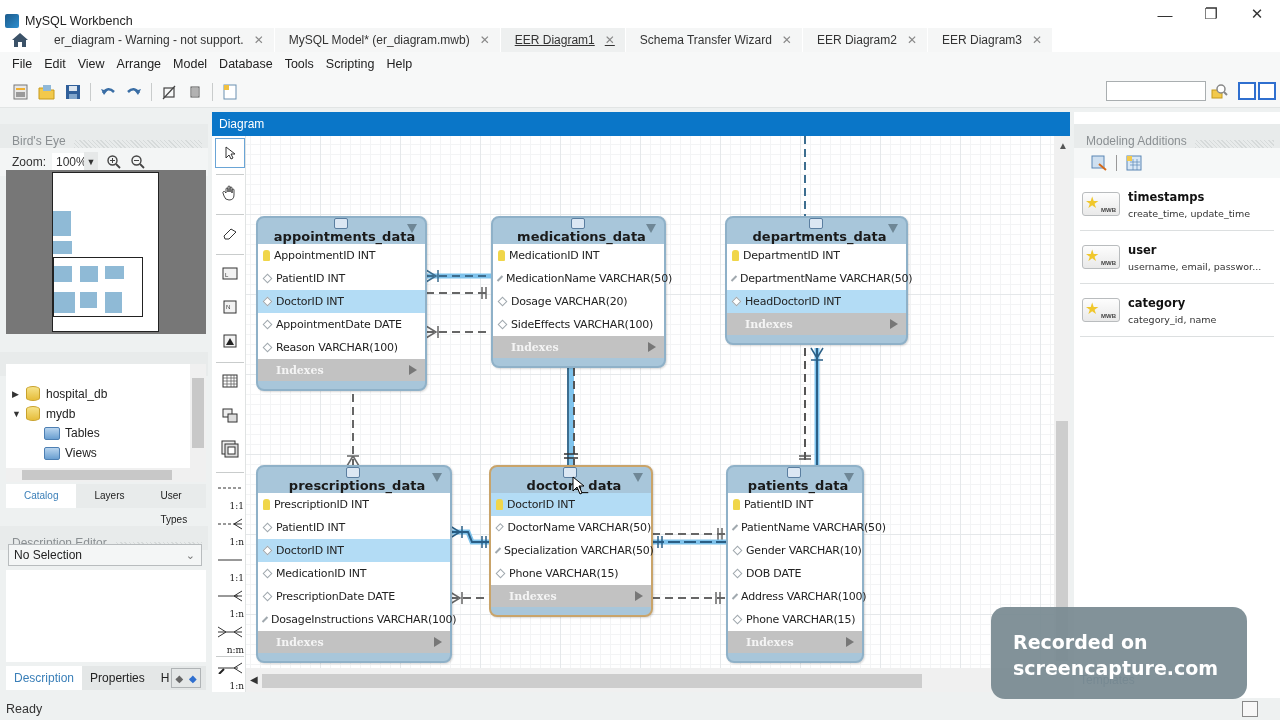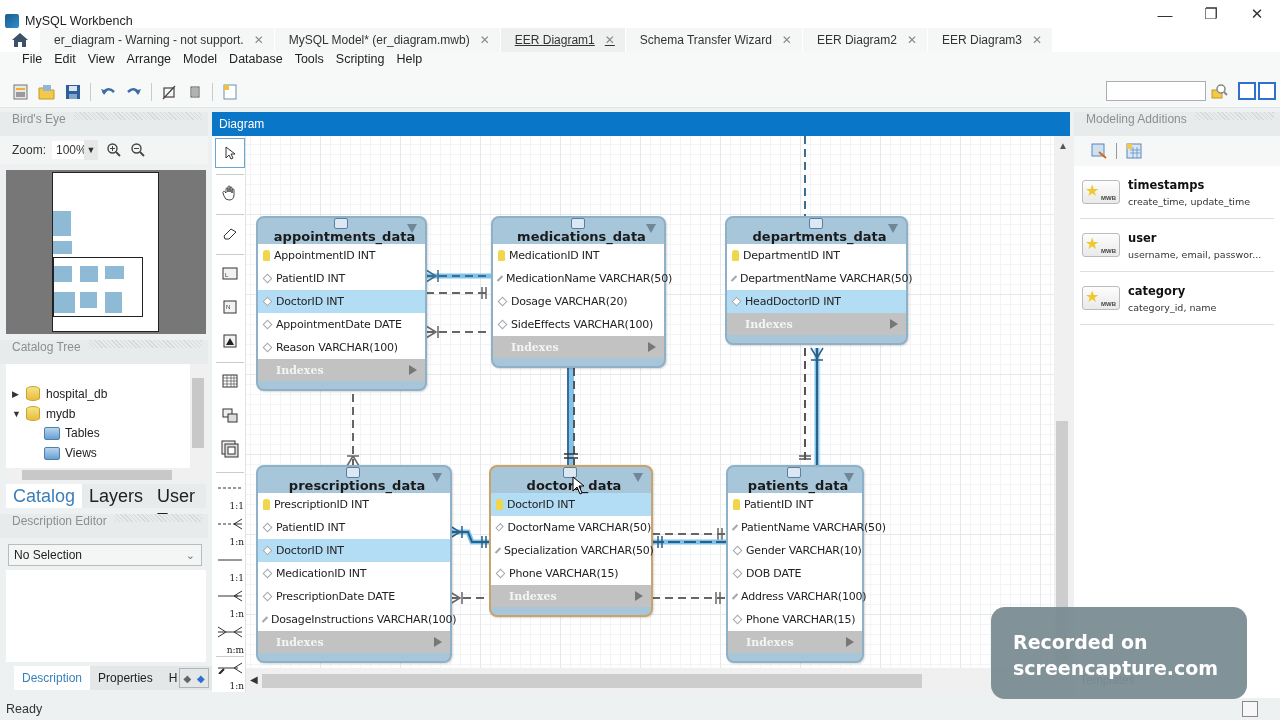--- a/index.html
+++ b/index.html
@@ -14,34 +14,34 @@
     .win-btn { width: 46px; height: 28px; display: flex; align-items: center; justify-content: center; font-size: 15px; color: #333; }
 
     
     .tabbar { position: absolute; left: 0; top: 28px; width: 1280px; height: 24px; background: #fff; display: flex; align-items: center; }
     .home-tab { width: 40px; height: 24px; display: flex; align-items: center; justify-content: center; }
     .doc-tab { height: 24px; display: flex; align-items: center; padding: 0 10px 0 14px; font-size: 12px; color: #333; background: #f5f6f6; border-right: 1px solid #fff; }
     .doc-tab.active { background: #eef0f0; text-decoration: underline; }
     .doc-tab .close { margin-left: 10px; color: #888; font-size: 12px; }
 
     
-    .menubar { position: absolute; left: 0; top: 52px; width: 1280px; height: 24px; background: #f7f8f8; display: flex; padding-left: 16px; }
+    .menubar { position: absolute; left: 0; top: 52px; width: 1280px; height: 24px; background: #f7f8f8; display: flex; align-items: center; padding-left: 6px; }
     .menu-item { padding: 0 6px; font-size: 12.5px; color: #222; }
 
     
     .toolbar { position: absolute; left: 0; top: 76px; width: 1280px; height: 32px; background: #f7f8f8; display: flex; align-items: center; padding-left: 10px; border-bottom: 1px solid #e2e5e5; }
     .tb-btn { width: 22px; height: 22px; margin-right: 4px; display: flex; align-items: center; justify-content: center; }
     .tb-sep { width: 1px; height: 18px; background: #c9cccc; margin: 0 6px 0 2px; }
     .tb-search { position: absolute; right: 74px; top: 5px; width: 100px; height: 20px; border: 1px solid #a9aeb0; background: #fff; }
     .tb-search-icon { position: absolute; right: 52px; top: 6px; width: 18px; height: 18px; }
     .tb-panel-toggle { position: absolute; top: 6px; width: 18px; height: 18px; border: 2px solid #2f6fcf; background: #fff; }
 
     
     .left { position: absolute; left: 0; top: 112px; width: 208px; height: 586px; background: #eef1f1; }
-    .panel-header { height: 24px; display: flex; align-items: flex-start; padding-left: 12px; font-size: 12px; color: #8a8f92; background: #e8ebeb; position: relative; overflow: hidden; }
+    .panel-header { height: 24px; display: flex; align-items: flex-end; padding-left: 12px; font-size: 12px; color: #8a8f92; background: #e8ebeb; position: relative; overflow: hidden; margin-top: 12px; }
     .panel-header .hatch { flex: 1; height: 8px; margin: 0 6px 0 8px; background-image: repeating-linear-gradient(45deg,#d6dada 0 1px,transparent 1px 3px); }
     .zoom-row { height: 28px; display: flex; align-items: center; padding-left: 12px; background: #f3f5f5; font-size: 12px; color: #333; }
     .zoom-val { margin-left: 6px; background: #fff; padding: 2px 4px; width: 32px; }
     .zoom-dd { width: 14px; height: 20px; background: #e6e8e8; display: flex; align-items: center; justify-content: center; font-size: 9px; }
     .zoom-ico { margin-left: 8px; width: 16px; height: 16px; }
     .birds-eye { position: absolute; left: 6px; top: 58px; width: 200px; height: 164px; background: #777; }
     .be-page { position: absolute; left: 46px; top: 2px; width: 107px; height: 160px; background: #fff; border: 1px solid #222; }
     .be-block { position: absolute; background: #8fbad6; }
     .be-view { position: absolute; left: 0; top: 84px; width: 90px; height: 60px; border: 1px solid #222; }
 
@@ -49,27 +49,27 @@
     .tree-item { position: absolute; display: flex; align-items: center; font-size: 12px; color: #222; }
     .tree-arrow { width: 10px; font-size: 9px; color: #333; }
     .db-icon { width: 14px; height: 15px; margin: 0 6px 0 4px; border-radius: 7px/3px; background: linear-gradient(#f6e38a,#e6bd3a); border: 1px solid #c9a22c; }
     .folder-icon { width: 16px; height: 13px; margin-right: 5px; background: linear-gradient(#b8d4ee,#6a9fd1); border: 1px solid #4d7fb3; border-radius: 2px; }
     .vscroll { position: absolute; right: 0; top: 0; width: 16px; height: 104px; background: #f0f0f0; }
     .vscroll .thumb { position: absolute; left: 2px; top: 14px; width: 12px; height: 70px; background: #c8c8c8; }
     .hscroll { position: absolute; left: 0; bottom: 0; width: 200px; height: 14px; background: #f0f0f0; }
     .hscroll .thumb { position: absolute; left: 16px; top: 2px; width: 150px; height: 10px; background: #c8c8c8; }
 
     .left-tabs { position: absolute; left: 6px; top: 372px; width: 200px; height: 24px; display: flex; background: #e8ebeb; }
-    .ltab { padding: 0 7px; line-height: 24px; font-size: 18px; color: #222; }
+    .ltab { padding: 0 18px; line-height: 24px; font-size: 10px; color: #222; }
     .ltab.active { background: #fff; color: #3a7fb8; }
     .desc-header { position: absolute; left: 0; top: 402px; width: 208px; }
     .desc-select { position: absolute; left: 8px; top: 432px; width: 194px; height: 22px; border: 1px solid #b8bcbe; background: #f4f6f6; display: flex; align-items: center; padding-left: 5px; font-size: 12px; color: #222; }
     .desc-select .chev { position: absolute; right: 6px; font-size: 11px; color: #777; }
     .desc-area { position: absolute; left: 6px; top: 458px; width: 200px; height: 92px; background: #fff; }
-    .bottom-tabs { position: absolute; left: 14px; top: 554px; width: 200px; height: 24px; display: flex; background: #e4e7e7; }
+    .bottom-tabs { position: absolute; left: 6px; top: 554px; width: 200px; height: 24px; display: flex; background: #e4e7e7; }
     .btab { padding: 0 8px; line-height: 24px; font-size: 12px; color: #222; }
     .btab.active { background: #fff; color: #3a7fb8; }
     .btab-arrows { margin-left: 2px; display: flex; align-items: center; border: 1px solid #b0b4b6; height: 20px; margin-top: 2px; padding: 0 3px; gap: 6px; font-size: 10px; }
 
     
     .palette { position: absolute; left: 212px; top: 136px; width: 34px; height: 556px; background: #fff; border-right: 1px solid #e0e3e3; }
     .pal-btn { position: absolute; left: 3px; width: 30px; height: 30px; display: flex; align-items: center; justify-content: center; }
     .pal-btn.sel { border: 1px solid #6aa5d6; background: #fff; }
     .pal-sep { position: absolute; left: 4px; width: 28px; height: 1px; background: #c9cccc; }
     .rel-btn { position: absolute; left: 2px; width: 32px; height: 34px; }

